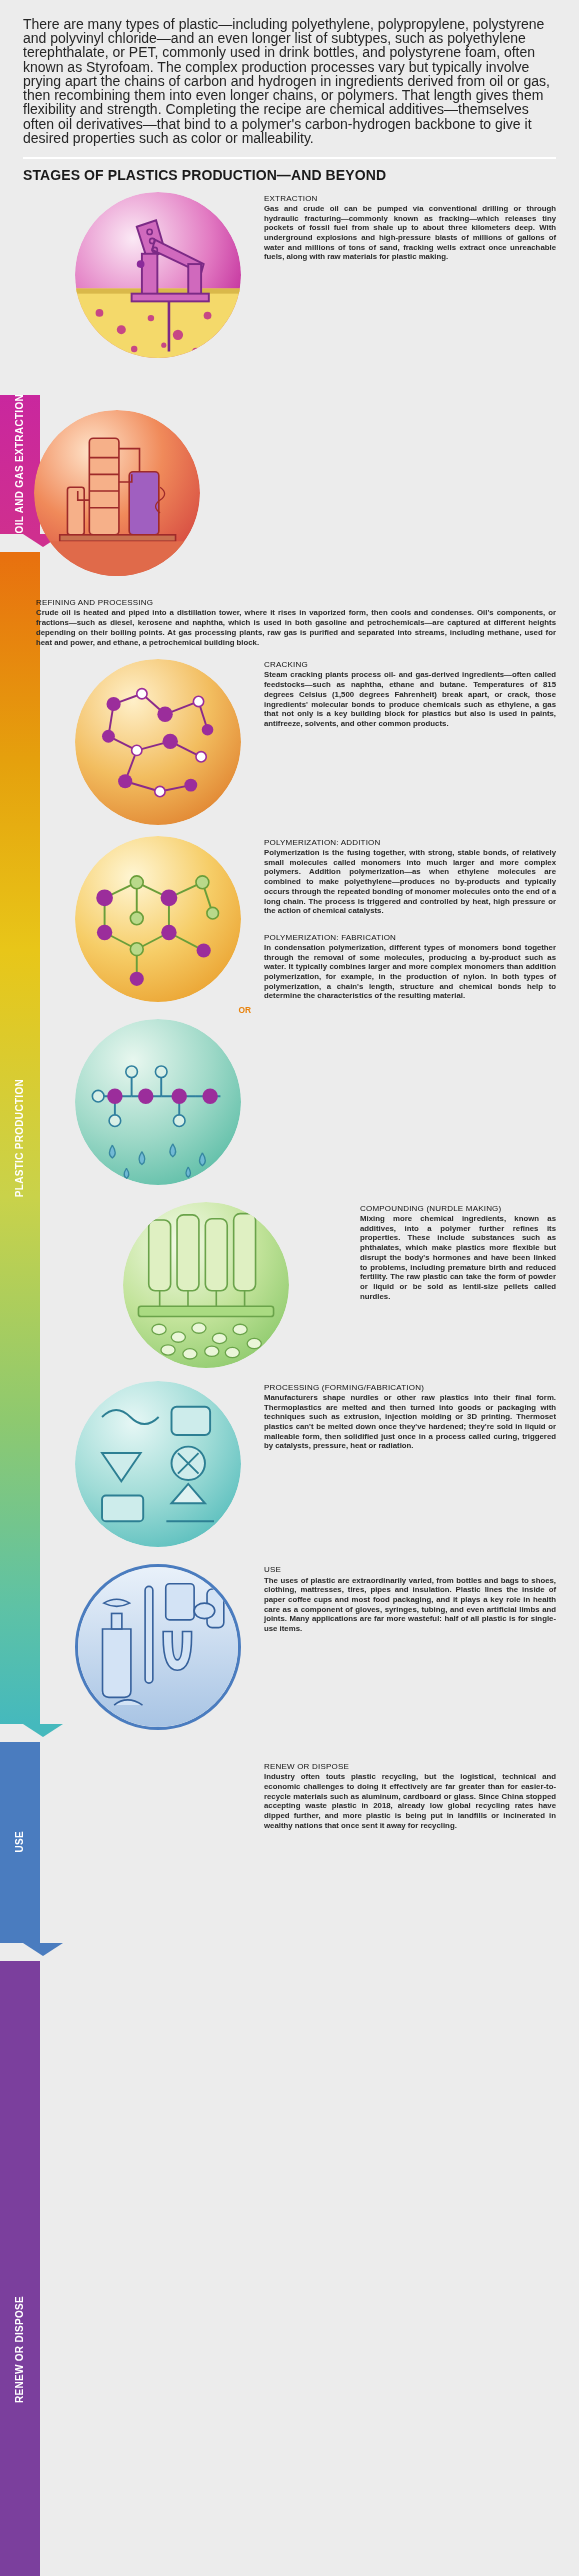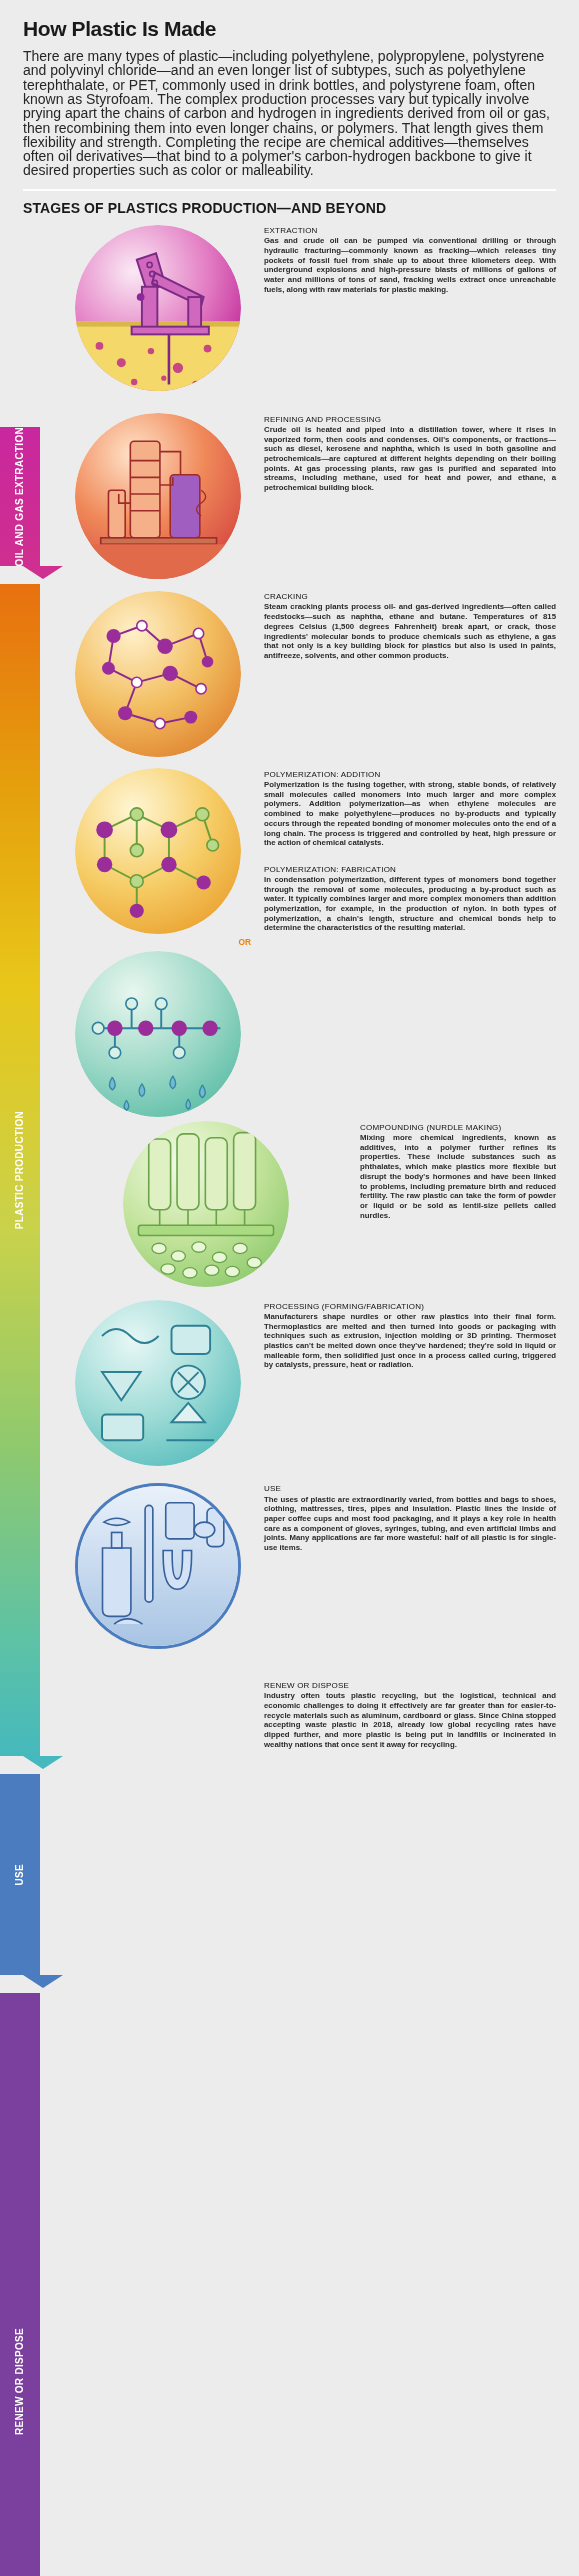--- a/index.html
+++ b/index.html
@@ -120,21 +120,20 @@
 
   
   .dispose-wrap { position: relative; }
 
   svg { display: block; }
 </style>
 </head>
 <body>
 
 <div class="header">
-  <div class="title">How Plastic Is Made</div>
   <div class="intro">There are many types of plastic—including polyethylene, polypropylene, polystyrene and polyvinyl chloride—and an even longer list of subtypes, such as polyethylene terephthalate, or PET, commonly used in drink bottles, and polystyrene foam, often known as Styrofoam. The complex production processes vary but typically involve prying apart the chains of carbon and hydrogen in ingredients derived from oil or gas, then recombining them into even longer chains, or polymers. That length gives them flexibility and strength. Completing the recipe are chemical additives—themselves often oil derivatives—that bind to a polymer's carbon-hydrogen backbone to give it desired properties such as color or malleability.</div>
 </div>
 <div class="rule"></div>
 <div class="stages-head">STAGES OF PLASTICS PRODUCTION—AND BEYOND</div>
 
 <div class="stack">
 
   <div class="ribbon" style="top:205px; height:139px; background:linear-gradient(#c9279e,#cf2f8f);">
     <span>OIL AND GAS EXTRACTION</span>
   </div>
@@ -201,21 +200,21 @@
           <line x1="146" y1="170" x2="146" y2="248" stroke="#7c2a86" stroke-width="4"></line>
         </svg>
       </div>
     </div>
     <div class="text-col">
       <div class="sec-title">EXTRACTION</div>
       <div class="sec-body">Gas and crude oil can be pumped via conventional drilling or through hydraulic fracturing—commonly known as fracking—which releases tiny pockets of fossil fuel from shale up to about three kilometers deep. With underground explosions and high-pressure blasts of millions of gallons of water and millions of tons of sand, fracking wells extract once unreachable fuels, along with raw materials for plastic making.</div>
     </div>
   </div>
 
-  <div class="row" style="margin-top:20px;">
+  <div class="row" style="margin-top:8px;flex-direction:column;">
     <div class="ribbon-col"></div>
     <div class="circle-col">
       <div class="circ">
         <svg viewBox="0 0 258 258" width="166" height="166">
           <defs>
             <radialGradient id="g2" cx="35%" cy="25%" r="85%">
               <stop offset="0%" stop-color="#ffe3c9"></stop>
                 <stop offset="50%" stop-color="#f08a5a"></stop>
               <stop offset="100%" stop-color="#d4453f"></stop>
             </radialGradient>
@@ -391,21 +390,21 @@
       </div>
     </div>
     <div class="text-col">
       <div class="sec-title">POLYMERIZATION: ADDITION</div>
       <div class="sec-body" style="margin-bottom:16.7px;">Polymerization is the fusing together, with strong, stable bonds, of relatively small molecules called monomers into much larger and more complex polymers. Addition polymerization—as when ethylene molecules are combined to make polyethylene—produces no by-products and typically occurs through the repeated bonding of monomer molecules onto the end of a long chain. The process is triggered and controlled by heat, high pressure or the action of chemical catalysts.</div>
       <div class="sec-title">POLYMERIZATION: FABRICATION</div>
       <div class="sec-body">In condensation polymerization, different types of monomers bond together through the removal of some molecules, producing a by-product such as water. It typically combines larger and more complex monomers than addition polymerization, for example, in the production of nylon. In both types of polymerization, a chain's length, structure and chemical bonds help to determine the characteristics of the resulting material.</div>
     </div>
   </div>
 
-  <div class="row" style="margin-top:2px;gap:48px;">
+  <div class="row" style="margin-top:15px;gap:48px;">
     <div class="ribbon-col"></div>
     <div class="circle-col">
       <div class="circ">
         <svg viewBox="0 0 258 258" width="166" height="166">
           <defs>
             <radialGradient id="g6" cx="35%" cy="25%" r="85%">
               <stop offset="0%" stop-color="#f2fae6"></stop>
                 <stop offset="55%" stop-color="#c2e39a"></stop>
               <stop offset="100%" stop-color="#8cc96b"></stop>
             </radialGradient>

